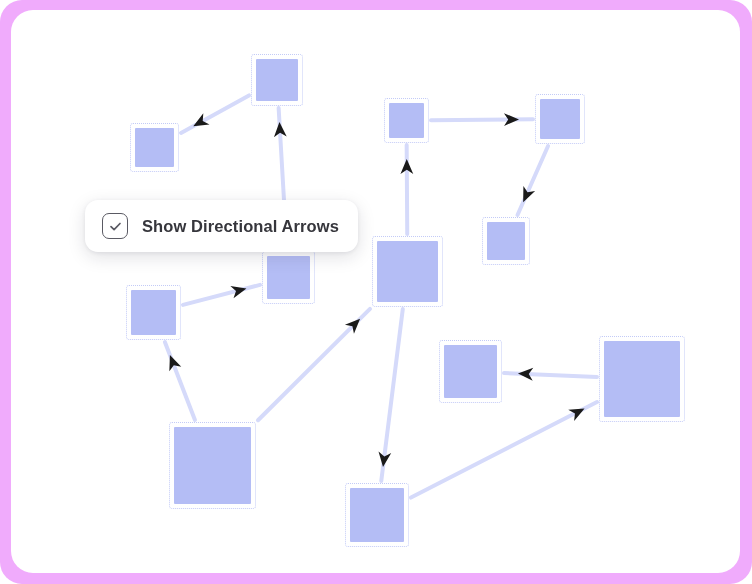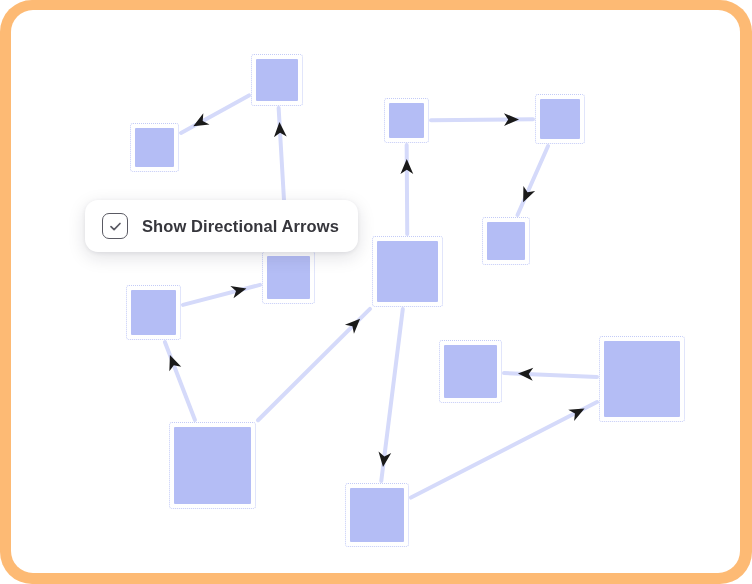--- a/index.html
+++ b/index.html
@@ -13,22 +13,22 @@
     overflow: hidden;
     font-family: "Liberation Sans", sans-serif;
   }
 
   
   #app-frame {
     position: relative;
     width: 752px;
     height: 584px;
     box-sizing: border-box;
-    background: #fdba74;
-    border-radius: 32px;
+    background: #f0abfc;
+    border-radius: 22px;
     padding: 10px 12px 11px 11px;
   }
 
   
   #graph-canvas {
     position: relative;
     width: 100%;
     height: 100%;
     background: #ffffff;
     border-radius: 22px;

